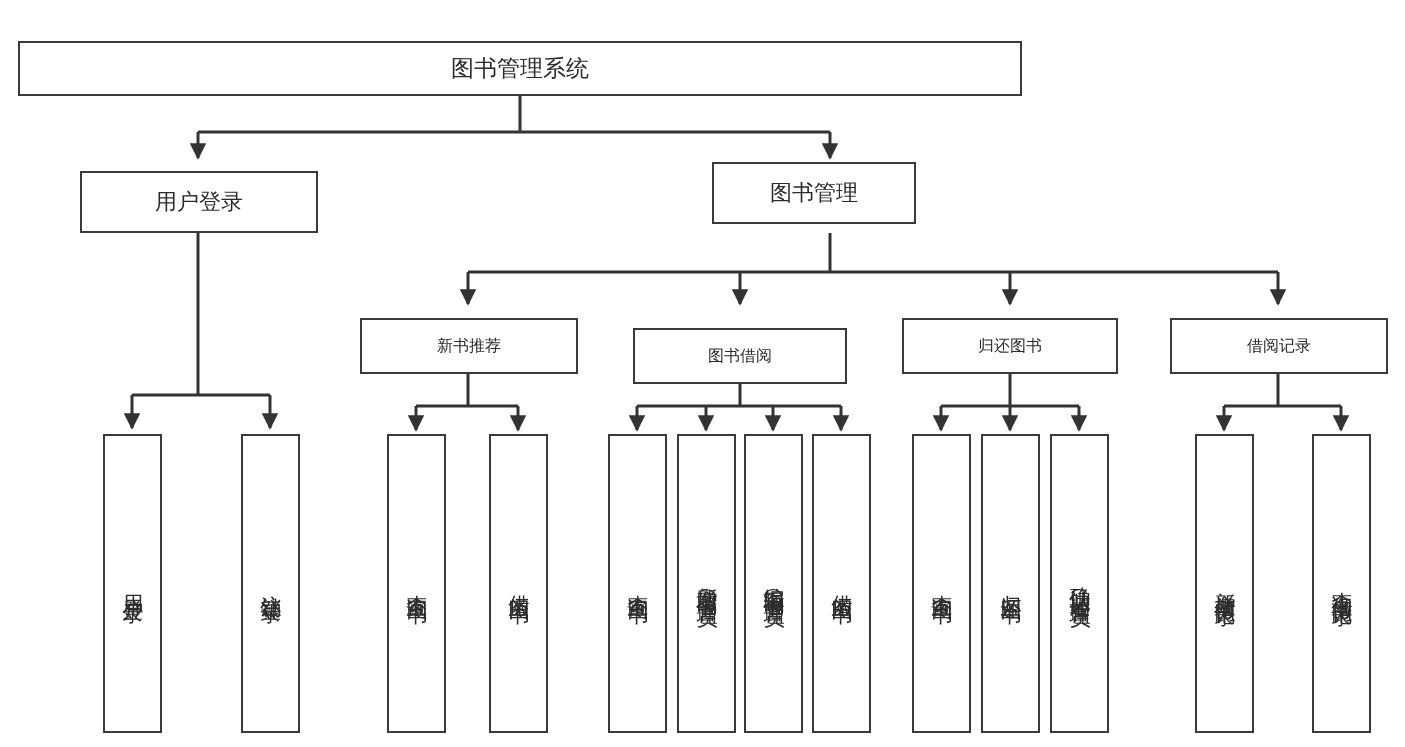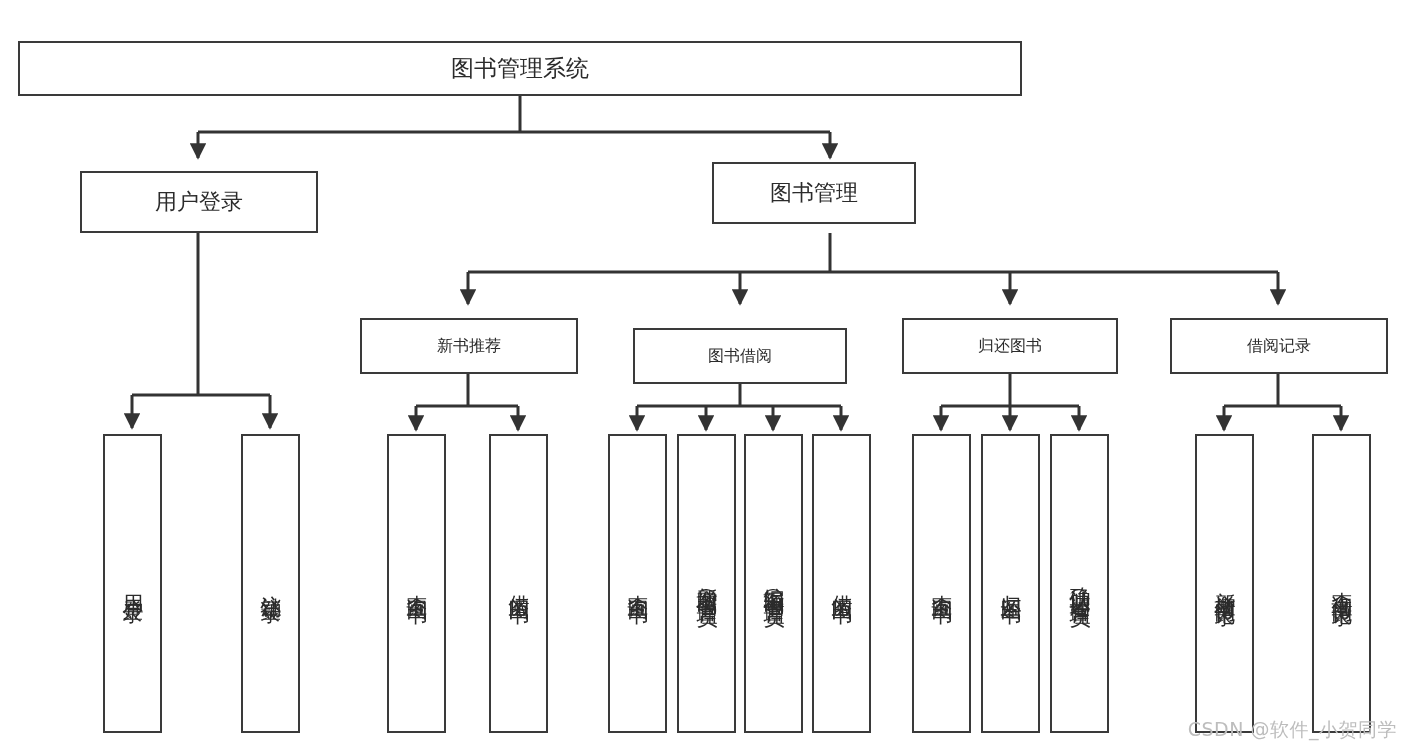--- a/index.html
+++ b/index.html
@@ -177,15 +177,14 @@
     <span class="vtext">确认归还（管理员）</span>
   </div>
 
   <div class="node leaf" style="left:1195px; top:434px; width:59px; height:299px;">
     <span class="vtext">新增借阅记录</span>
   </div>
   <div class="node leaf" style="left:1312px; top:434px; width:59px; height:299px;">
     <span class="vtext">查询借阅记录</span>
   </div>
 
-  <div id="watermark">CSDN @软件_小贺同学</div>
 
 </div>
 
 </body></html>

